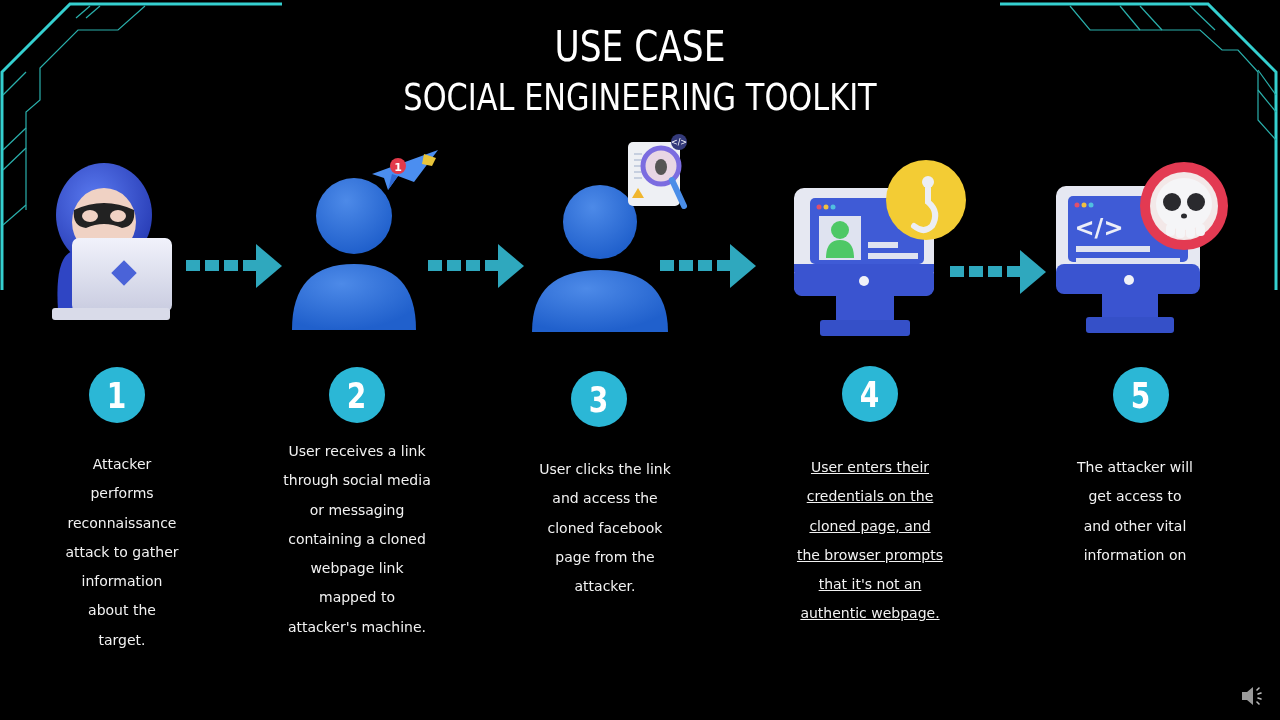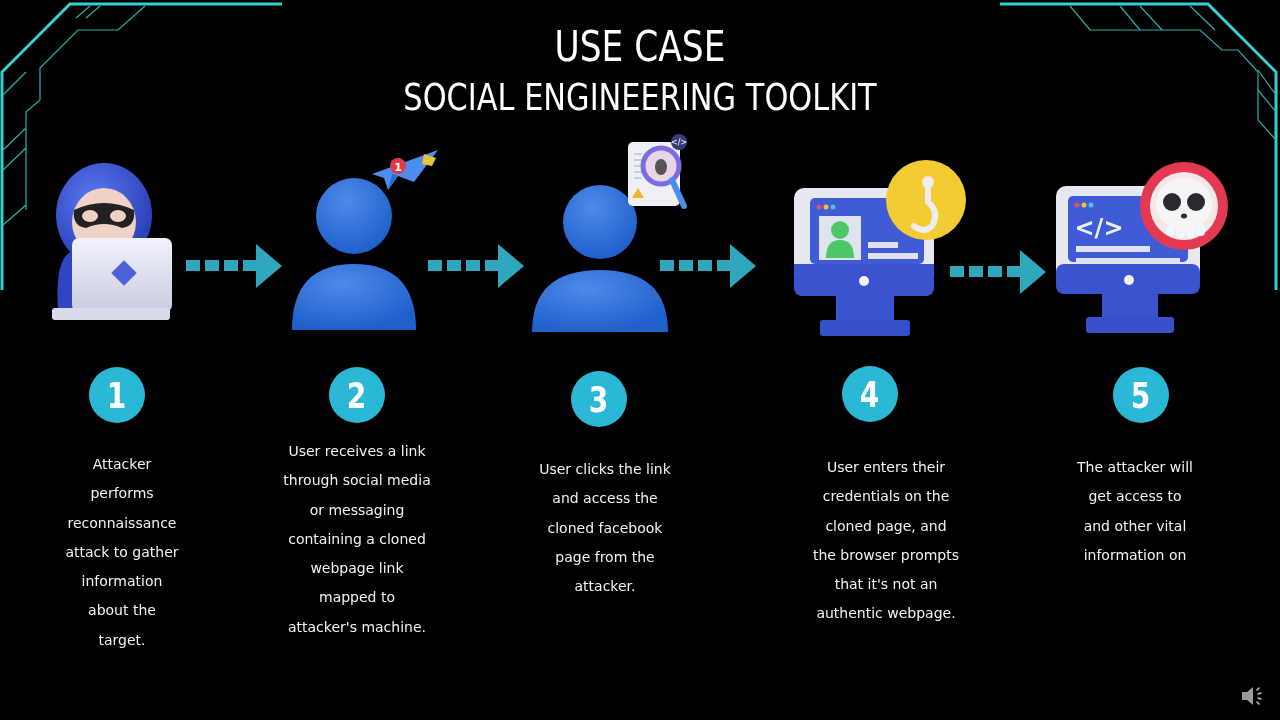--- a/index.html
+++ b/index.html
@@ -265,21 +265,21 @@
     <div>mapped to</div>
     <div>attacker's machine.</div>
 </div>
 <div class="desc" style="left:490px; top:455px; width:230px;">
   <div>User clicks the link</div>
     <div>and access the</div>
     <div>cloned facebook</div>
     <div>page from the</div>
     <div>attacker.</div>
 </div>
-<div class="desc" style="left:756px; top:453px; width:260px;">
+<div class="desc" style="left:740px; top:453px; width:260px;text-decoration:underline;">
   <div>User enters their</div>
     <div>credentials on the</div>
     <div>cloned page, and</div>
     <div>the browser prompts</div>
     <div>that it's not an</div>
     <div>authentic webpage.</div>
 </div>
 <div class="desc" style="left:1030px; top:453px; width:210px;">
   <div>The attacker will</div>
     <div>get access to</div>

